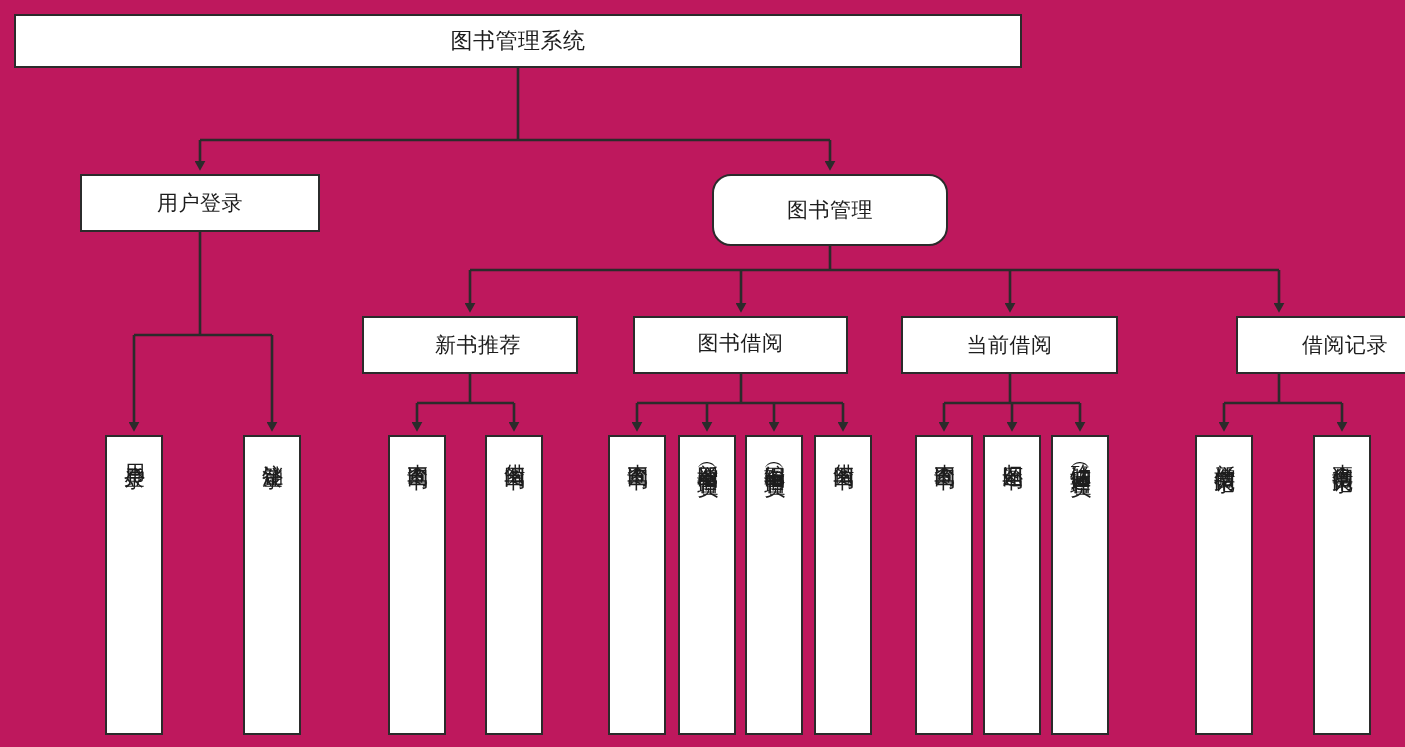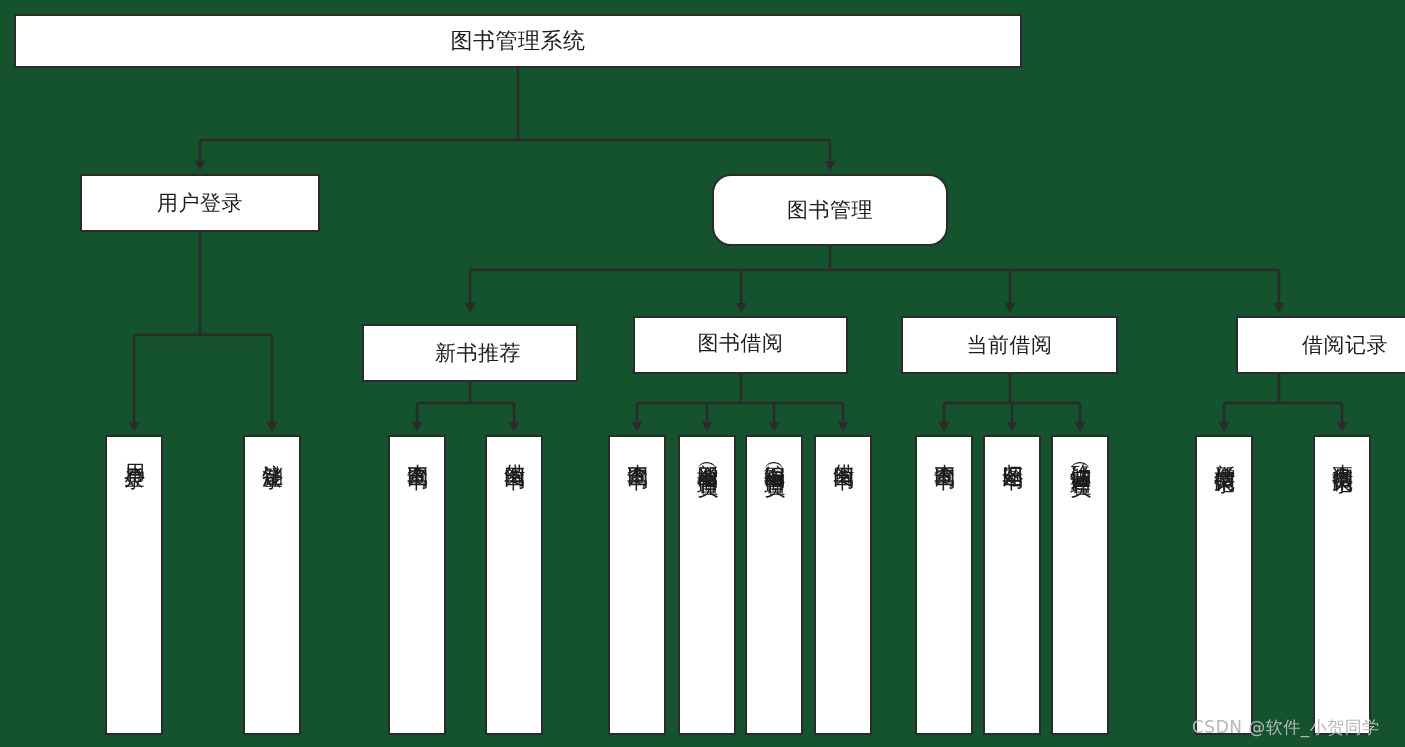--- a/index.html
+++ b/index.html
@@ -7,21 +7,21 @@
     padding: 0;
     background: #ffffff;
   }
   body {
     font-family: "DejaVu Sans", "Liberation Sans", sans-serif;
   }
   #canvas {
     position: relative;
     width: 1405px;
     height: 747px;
-    background: #14532d;
+    background: #be185d;
     overflow: hidden;
   }
   #wires {
     position: absolute;
     left: 0;
     top: 0;
     width: 1405px;
     height: 747px;
   }
   .node {
@@ -115,21 +115,21 @@
   <div id="node-layer">
       <div class="node horiz root" style="left: 14px; top: 14px; width: 1008px; height: 54px;">
         <span class="label">图书管理系统</span>
       </div>
       <div class="node horiz" style="left: 80px; top: 174px; width: 240px; height: 58px;">
         <span class="label">用户登录</span>
       </div>
       <div class="node horiz" style="left: 712px; top: 174px; width: 236px; height: 72px; border-radius: 19px;">
         <span class="label">图书管理</span>
       </div>
-      <div class="node horiz" style="left: 362px; top: 324px; width: 216px; height: 58px; padding-left: 16px;">
+      <div class="node horiz" style="left: 362px; top: 316px; width: 216px; height: 58px; padding-left: 16px;">
         <span class="label">新书推荐</span>
       </div>
       <div class="node horiz" style="left: 633px; top: 316px; width: 215px; height: 58px; font-family: Liberation Mono, monospace;">
         <span class="label">图书借阅</span>
       </div>
       <div class="node horiz" style="left: 901px; top: 316px; width: 217px; height: 58px;">
         <span class="label">当前借阅</span>
       </div>
       <div class="node horiz" style="left: 1236px; top: 316px; width: 218px; height: 58px;">
         <span class="label">借阅记录</span>
@@ -167,14 +167,13 @@
       <div class="node vert" style="left: 1051px; top: 435px; width: 58px; height: 300px;">
         <span class="label">确认归还（管理员）</span>
       </div>
       <div class="node vert" style="left: 1195px; top: 435px; width: 58px; height: 300px;">
         <span class="label">新增借阅记录</span>
       </div>
       <div class="node vert" style="left: 1313px; top: 435px; width: 58px; height: 300px;">
         <span class="label">查询借阅记录</span>
       </div>
     </div>
-  <div class="watermark" style="left: 1192px; top: 716px;">CSDN @软件_小贺同学</div>
 </div>
 
 </body></html>

